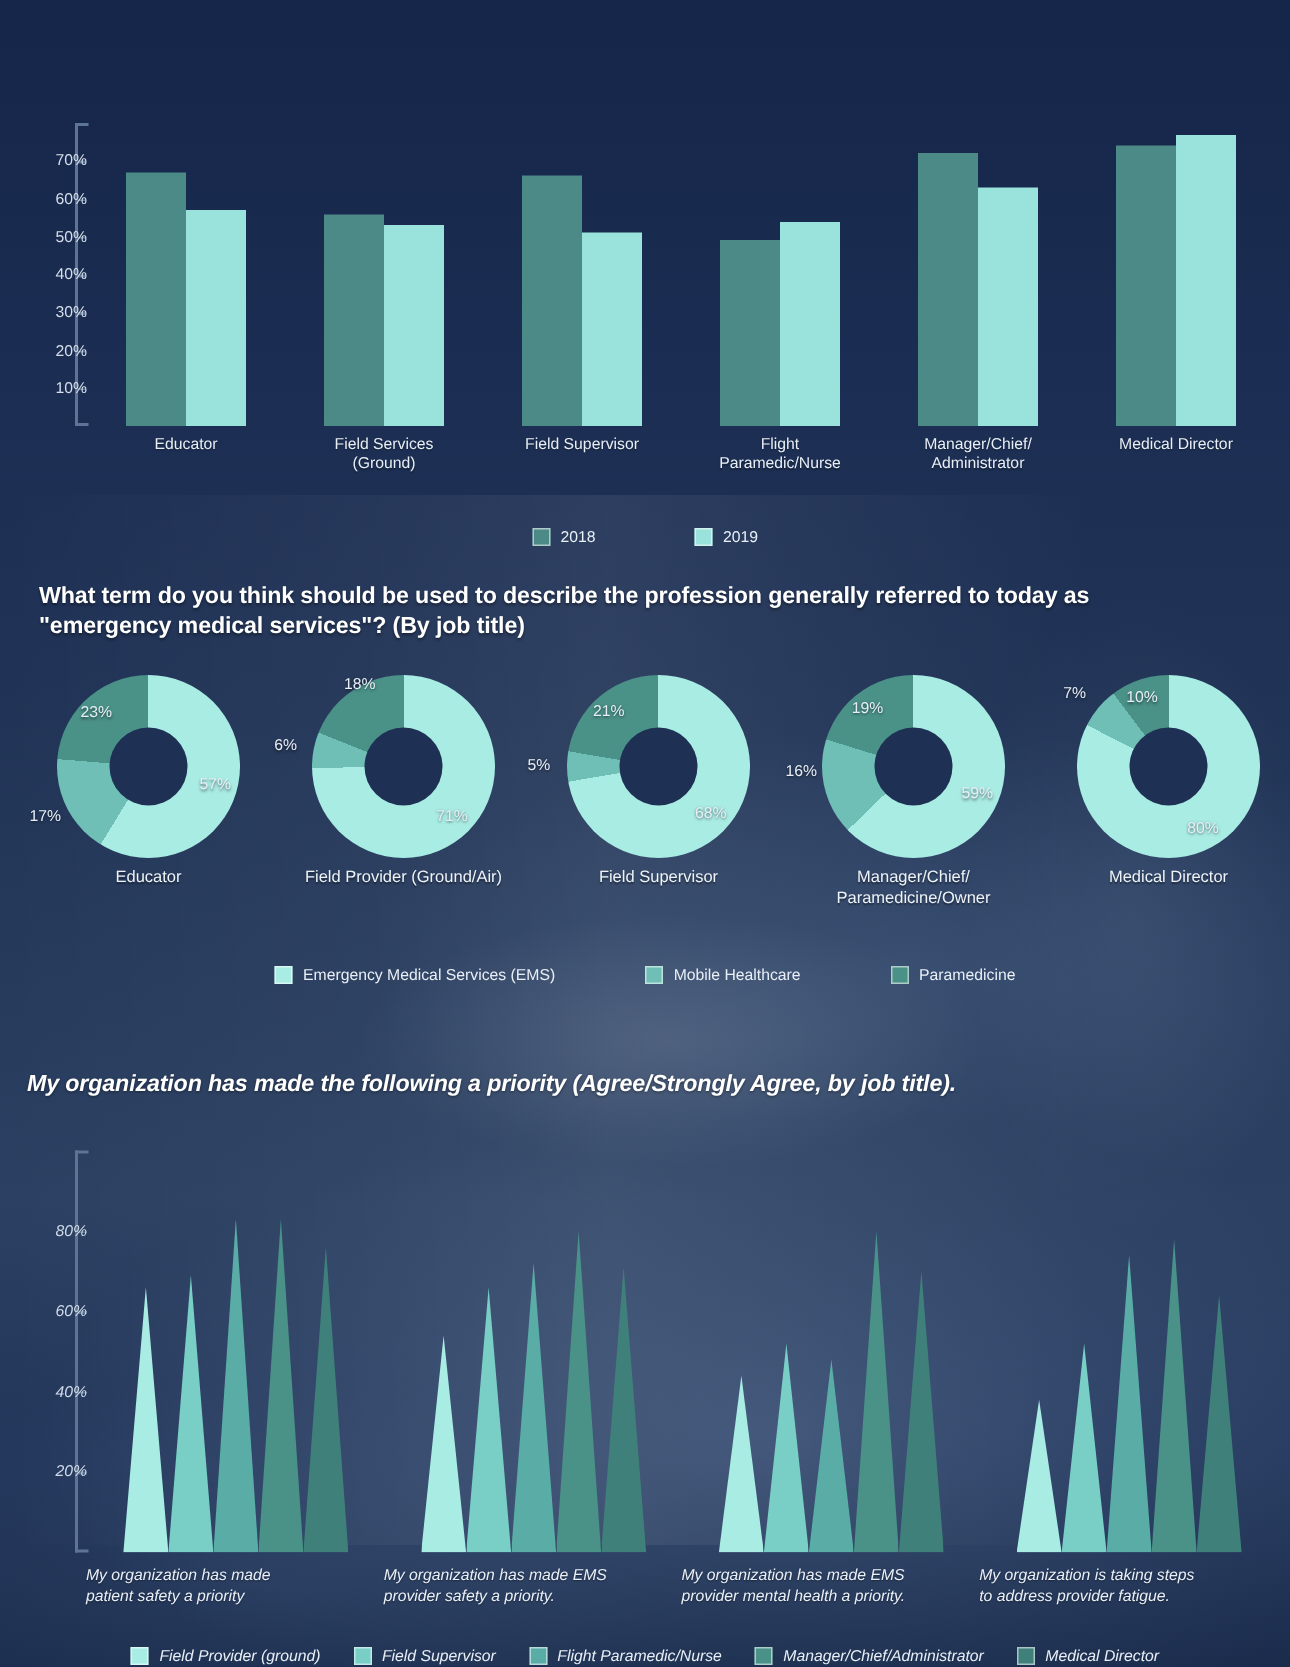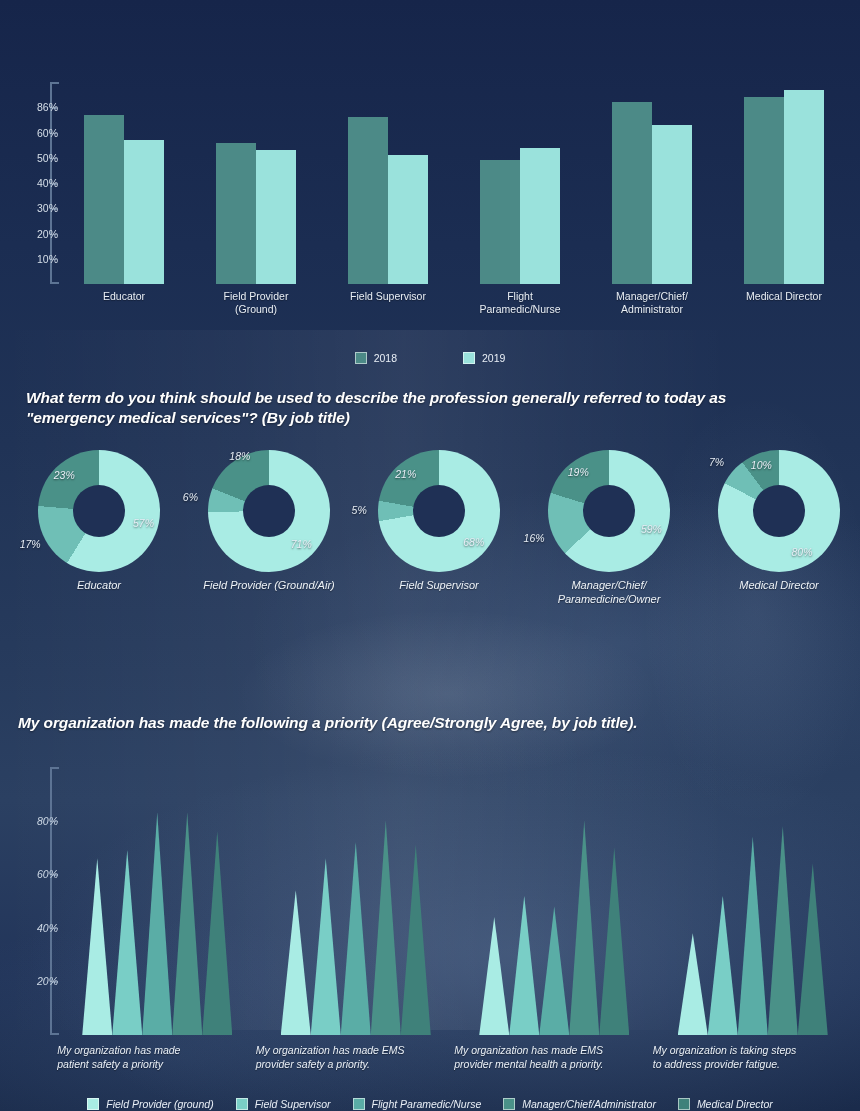--- a/index.html
+++ b/index.html
@@ -74,21 +74,21 @@
 
   .legend-row { position: absolute; display: flex; align-items: center; }
   .legend-item { display: flex; align-items: center; }
   .legend-swatch {
     width: 12px; height: 12px; border: 1.2px solid rgba(255,255,255,0.55);
     margin-right: 7px; flex: 0 0 auto;
   }
   .legend-label { color: #e9eff6; font-size: 10.5px; white-space: nowrap; }
 
   
-  #donut-section { top: 388px; height: 285px; font-style: italic; }
+  #donut-section { top: 388px; height: 285px; }
   .donuts-row { position: absolute; left: 0; top: 62px; width: 860px; height: 150px; }
   .donut-cell { position: absolute; top: 0; width: 170px; }
   .donut {
     position: relative; width: 122px; height: 122px; margin: 0 auto;
     border-radius: 50%;
   }
   .donut .hole {
     position: absolute; left: 50%; top: 50%; transform: translate(-50%,-50%);
     width: 52px; height: 52px; border-radius: 50%;
     background: #1f3055;
@@ -153,21 +153,21 @@
         <div class="ytick" style="top: 83.75px;"></div>
         <div class="ytick-wrap" style="top: 83.75px;">
           <div class="ytick-label">50%</div>
         </div>
         <div class="ytick" style="top: 58.5px;"></div>
         <div class="ytick-wrap" style="top: 58.5px;">
           <div class="ytick-label">60%</div>
         </div>
         <div class="ytick" style="top: 33.25px;"></div>
         <div class="ytick-wrap" style="top: 33.25px;">
-          <div class="ytick-label">86%</div>
+          <div class="ytick-label">70%</div>
         </div>
         <div class="bars-area">
           <div class="bar-group" style="left: 26px; width: 80px;">
             <div class="bar y2018" title="67%" style="height: 169.175px; background: rgb(76, 138, 135);"></div>
             <div class="bar y2019" title="57%" style="height: 143.925px; background: rgb(154, 226, 220);"></div>
           </div>
           <div class="bar-group" style="left: 158px; width: 80px;">
             <div class="bar y2018" title="56%" style="height: 141.4px; background: rgb(76, 138, 135);"></div>
             <div class="bar y2019" title="53%" style="height: 133.825px; background: rgb(154, 226, 220);"></div>
           </div>
@@ -185,21 +185,21 @@
           </div>
           <div class="bar-group" style="left: 686px; width: 80px;">
             <div class="bar y2018" title="74%" style="height: 186.85px; background: rgb(76, 138, 135);"></div>
             <div class="bar y2019" title="77%" style="height: 194.425px; background: rgb(154, 226, 220);"></div>
           </div>
         </div>
         <div class="cat-label" style="left: 59px; top: 216px;">
           <div>Educator</div>
         </div>
         <div class="cat-label" style="left: 191px; top: 216px;">
-          <div>Field Provider</div>
+          <div>Field Services</div>
           <div>(Ground)</div>
         </div>
         <div class="cat-label" style="left: 323px; top: 216px;">
           <div>Field Supervisor</div>
         </div>
         <div class="cat-label" style="left: 455px; top: 216px;">
           <div>Flight</div>
           <div>Paramedic/Nurse</div>
         </div>
         <div class="cat-label" style="left: 587px; top: 216px;">
@@ -257,37 +257,51 @@
           <div class="slice-label" style="left: 41.281px; top: 17.6654px;">21%</div>
           <div class="donut-name">
             <div>Field Supervisor</div>
           </div>
         </div>
         <div class="donut-cell" style="left: 524px;">
           <div class="donut" style="background: conic-gradient(rgb(169, 236, 228) 0deg, rgb(169, 236, 228) 225.957deg, rgb(111, 191, 182) 225.957deg, rgb(111, 191, 182) 287.234deg, rgb(74, 145, 136) 287.234deg, rgb(74, 145, 136) 360deg);">
             <div class="hole"></div>
           </div>
           <div class="slice-label" style="left: 116.928px; top: 73.051px;">59%</div>
-          <div class="slice-label" style="left: -0.3927px; top: 82px;">16%</div>
+          <div class="slice-label" style="left: -0.3927px; top: 58px;">16%</div>
           <div class="slice-label" style="left: 43.7765px; top: 15.6948px;">19%</div>
           <div class="donut-name">
             <div>Manager/Chief/</div>
             <div>Paramedicine/Owner</div>
           </div>
         </div>
         <div class="donut-cell" style="left: 694px;">
           <div class="donut" style="background: conic-gradient(rgb(169, 236, 228) 0deg, rgb(169, 236, 228) 296.907deg, rgb(111, 191, 182) 296.907deg, rgb(111, 191, 182) 322.887deg, rgb(74, 145, 136) 322.887deg, rgb(74, 145, 136) 360deg);">
             <div class="hole"></div>
           </div>
           <div class="slice-label" style="left: 97.5316px; top: 95.5882px;">80%</div>
           <div class="slice-label" style="left: 14.905px; top: 6.2664px;">7%</div>
           <div class="slice-label" style="left: 56.858px; top: 8.89372px;">10%</div>
           <div class="donut-name">
             <div>Medical Director</div>
           </div>
+        </div>
+      </div>
+    <div class="legend-row" id="donut-legend" style="left:0;top:256px;width:860px;justify-content:center;gap:60px;">
+        <div class="legend-item">
+          <span class="legend-swatch" style="background: rgb(169, 236, 228);"></span>
+          <span class="legend-label">Emergency Medical Services (EMS)</span>
+        </div>
+        <div class="legend-item">
+          <span class="legend-swatch" style="background: rgb(111, 191, 182);"></span>
+          <span class="legend-label">Mobile Healthcare</span>
+        </div>
+        <div class="legend-item">
+          <span class="legend-swatch" style="background: rgb(74, 145, 136);"></span>
+          <span class="legend-label">Paramedicine</span>
         </div>
       </div>
   </div>
 
   <div class="section" id="spike-section">
     <div class="chart-title" style="position:absolute;left:18px;top:0;width:830px;">My organization has made the following a priority (Agree/Strongly Agree, by job title).</div>
     <div id="spike-plot">
         <div class="spike-axis-v"></div>
         <div class="spike-cap" style="top: 6px;"></div>
         <div class="spike-cap" style="top: 272px;"></div>

